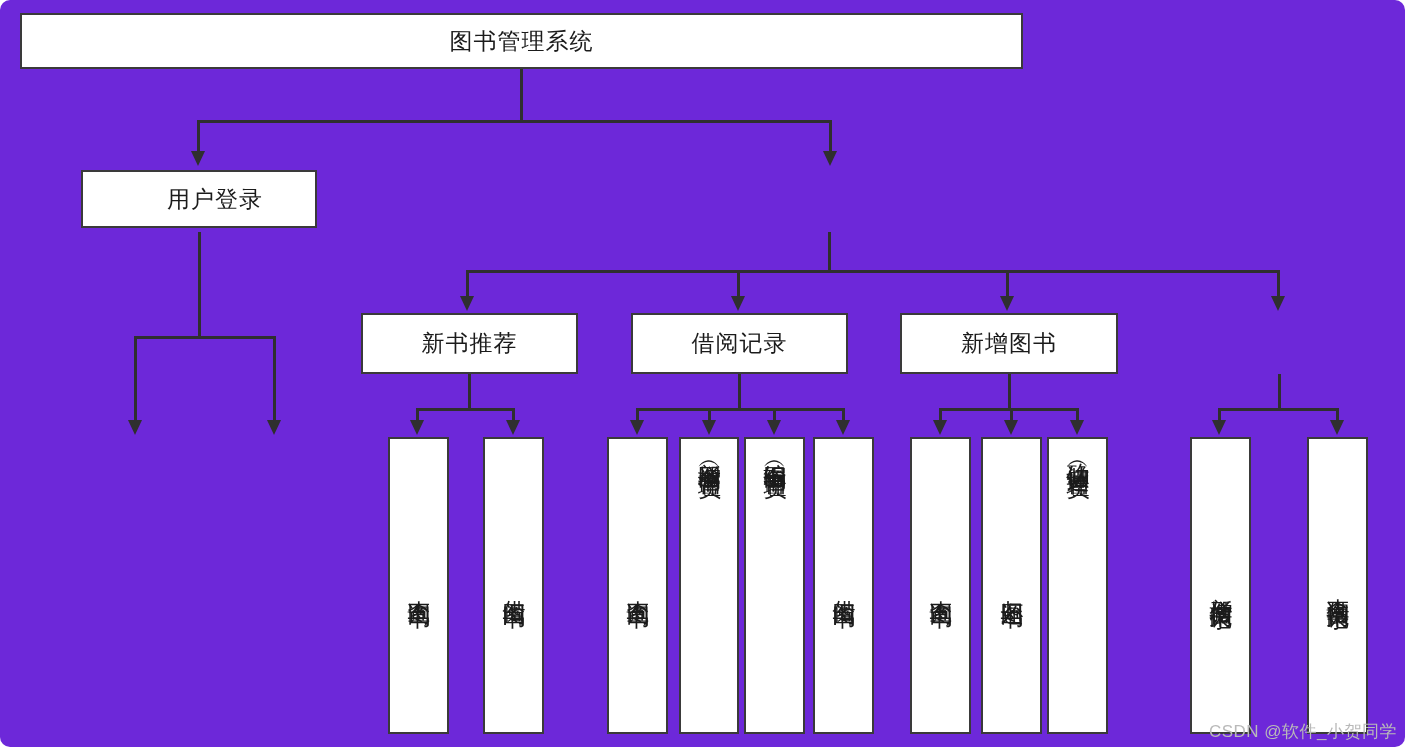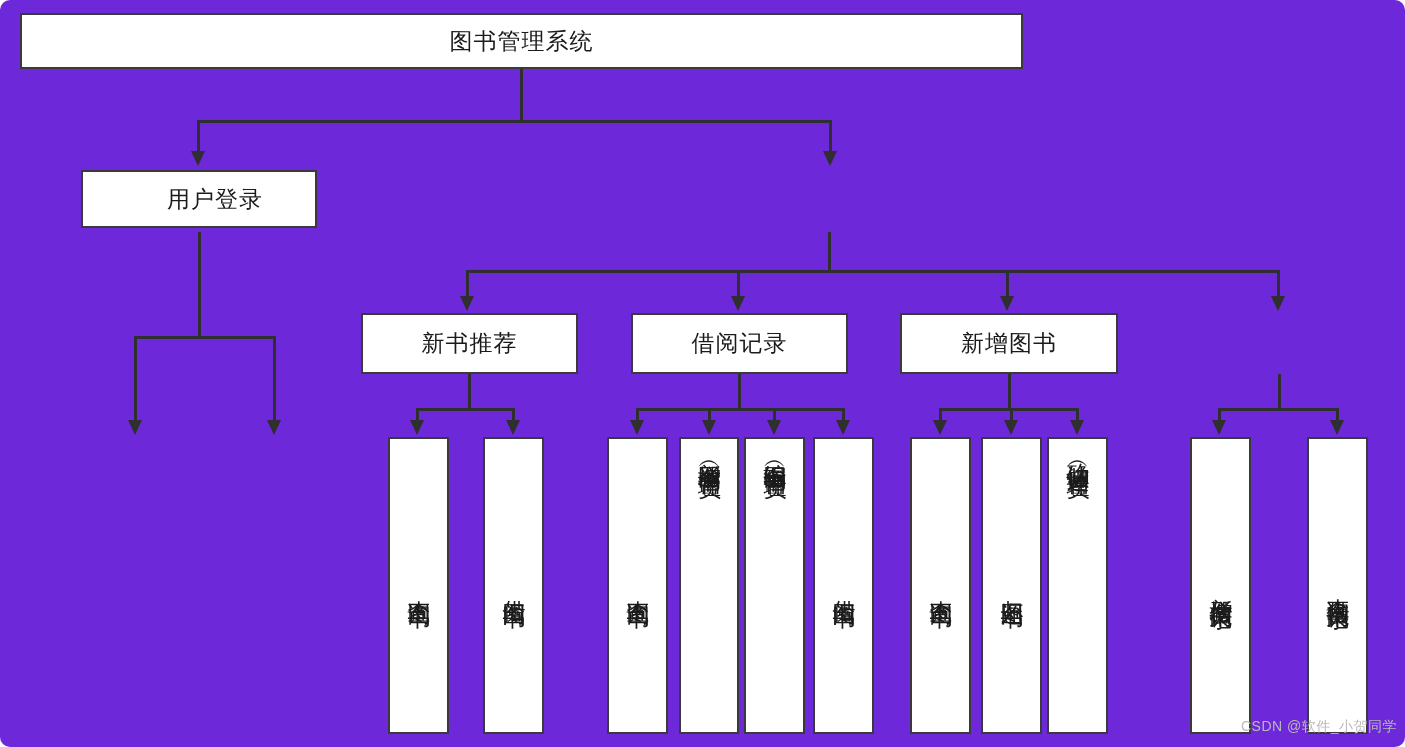--- a/index.html
+++ b/index.html
@@ -60,22 +60,22 @@
     width: 0;
     height: 0;
     border-left: 7.5px solid transparent;
     border-right: 7.5px solid transparent;
     border-top: 15px solid #2f2f2f;
   }
   
   #watermark {
     position: absolute;
     right: 8px;
-    bottom: 11px;
-    font-size: 14px;
+    bottom: 4px;
+    font-size: 17px;
     color: #b9b9b9;
     letter-spacing: 0.5px;
     white-space: nowrap;
     pointer-events: none;
   }
 </style>
 </head>
 <body>
 
 <div id="canvas">

